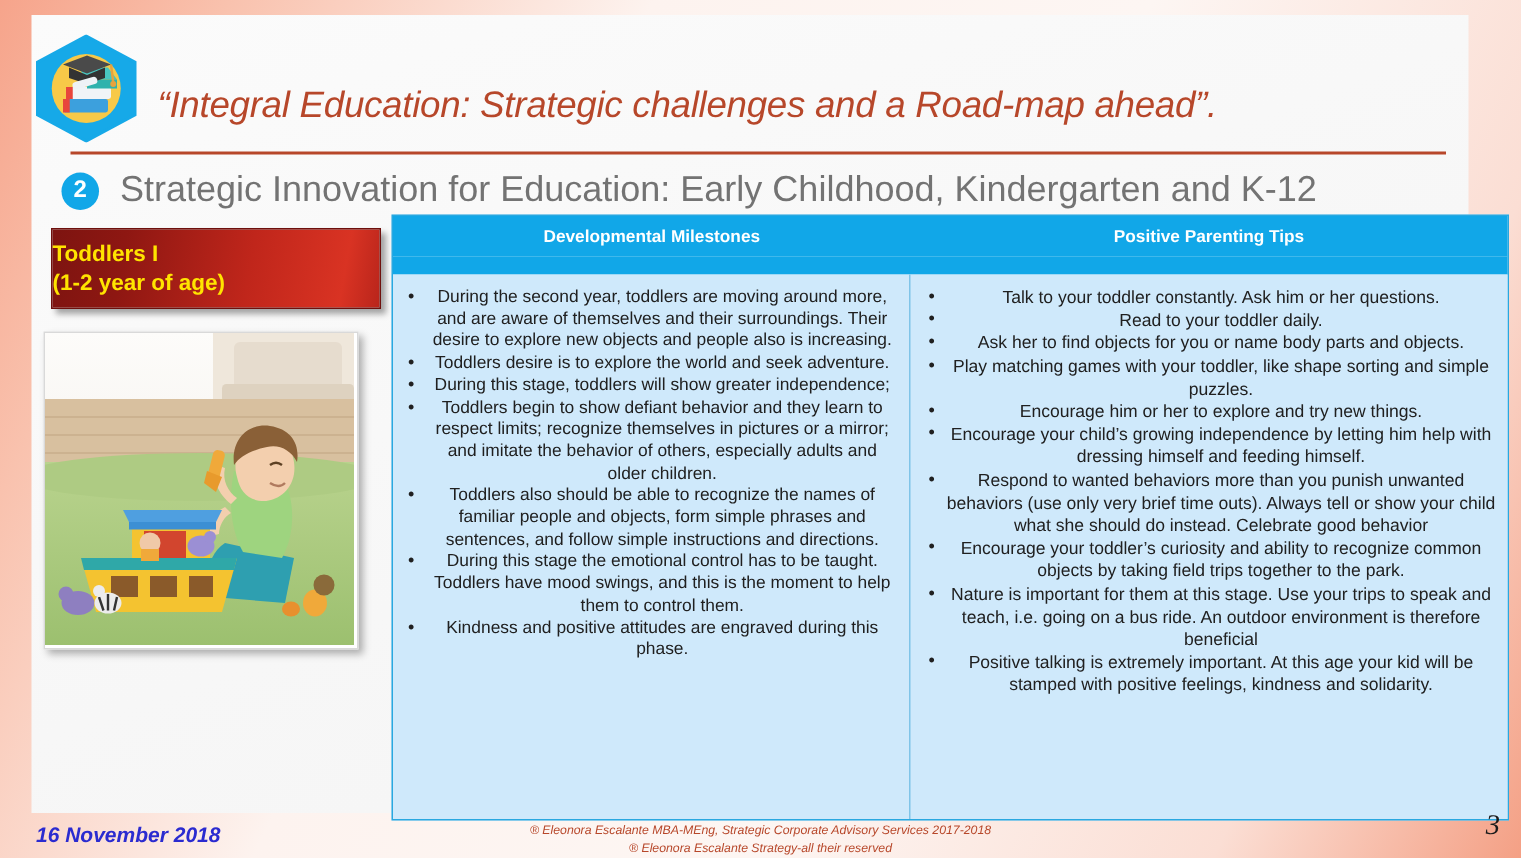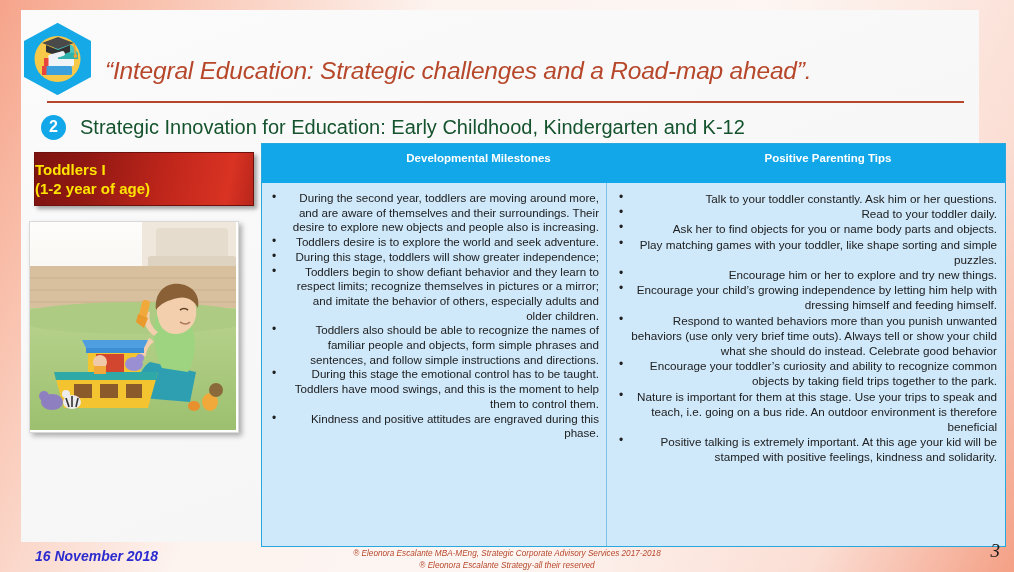--- a/index.html
+++ b/index.html
@@ -30,21 +30,21 @@
   .title-rule{position:absolute;left:47px;top:101px;width:917px;height:2px;background:#b7472a;}
 
   
   .section-row{position:absolute;left:41px;top:112px;height:30px;display:flex;align-items:center;}
   .section-badge{
     width:25px;height:25px;border-radius:50%;background:#11a7e8;color:#ffffff;
     font-size:16px;font-weight:bold;display:flex;align-items:center;justify-content:center;
     font-family:"Liberation Sans", sans-serif;flex:0 0 auto;
   }
   .section-title{
-    margin-left:14px;color:#14532d;font-size:20px;font-weight:400;white-space:nowrap;
+    margin-left:14px;color:#737373;font-size:24px;font-weight:400;white-space:nowrap;
     font-family:"Liberation Sans", sans-serif;
   }
 
   
   .label-box{
     position:absolute;left:34px;top:152px;width:218px;height:52px;
     background:linear-gradient(100deg,#7d1410 0%,#8e1712 22%,#c0261b 60%,#d93323 88%,#b9251b 100%);
     border:1px solid #6e100d;
     box-shadow:3px 3px 4px rgba(0,0,0,.35);
     display:flex;flex-direction:column;align-items:flex-start;justify-content:center;
@@ -64,42 +64,42 @@
   
   .table{
     position:absolute;left:261px;top:143px;width:743px;height:402px;
     border:1px solid #29a8e0;background:#cfe9fb;display:flex;flex-direction:column;
   }
   .t-head{display:flex;height:27px;background:#11a7e8;flex:0 0 auto;}
   .t-head > div{
     color:#ffffff;font-size:11.5px;font-weight:bold;display:flex;align-items:center;justify-content:center;
     font-family:"Liberation Sans", sans-serif;
   }
-  .t-head .h-left{width:345px;margin-left:44px;}
+  .t-head .h-left{width:345px;}
   .t-head .h-right{flex:1;}
   .t-headpad{height:12px;background:#11a7e8;flex:0 0 auto;}
   .t-body{display:flex;flex:1;background:#cfe9fb;}
   .t-col-left{width:345px;border-right:1px solid #7fc4e8;padding:8px 7px 6px 8px;box-sizing:border-box;}
   .t-col-right{flex:1;padding:8px 8px 6px 10px;box-sizing:border-box;}
 
   ul.bl{list-style:none;margin:0;padding:0;}
   ul.bl li{
     position:relative;padding-left:14px;margin:0 0 0 0;
     font-size:11.6px;line-height:14.7px;color:#202020;
-    font-family:"Liberation Sans", sans-serif;text-align:right;
+    font-family:"Liberation Sans", sans-serif;text-align:center;
   }
   ul.bl li:before{
     content:"•";position:absolute;left:2px;top:-1px;font-size:12px;color:#202020;
   }
   ul.bl.right li{font-size:11.7px;line-height:15.2px;}
   i.em{font-style:italic;}
 
   
   .footer-date{
-    position:absolute;left:35px;top:548px;color:#2b2bd0;font-style:italic;font-weight:bold;
+    position:absolute;left:24px;top:548px;color:#2b2bd0;font-style:italic;font-weight:bold;
     font-size:14px;font-family:"Liberation Sans", sans-serif;
   }
   .footer-copy{
     position:absolute;left:0;top:548px;width:1014px;text-align:center;
     color:#b7472a;font-style:italic;font-size:8.2px;line-height:11.5px;
     font-family:"Liberation Sans", sans-serif;
   }
   .footer-page{
     position:absolute;right:14px;top:540px;color:#1a1a1a;font-style:italic;
     font-size:19px;font-family:"Liberation Serif", serif;

